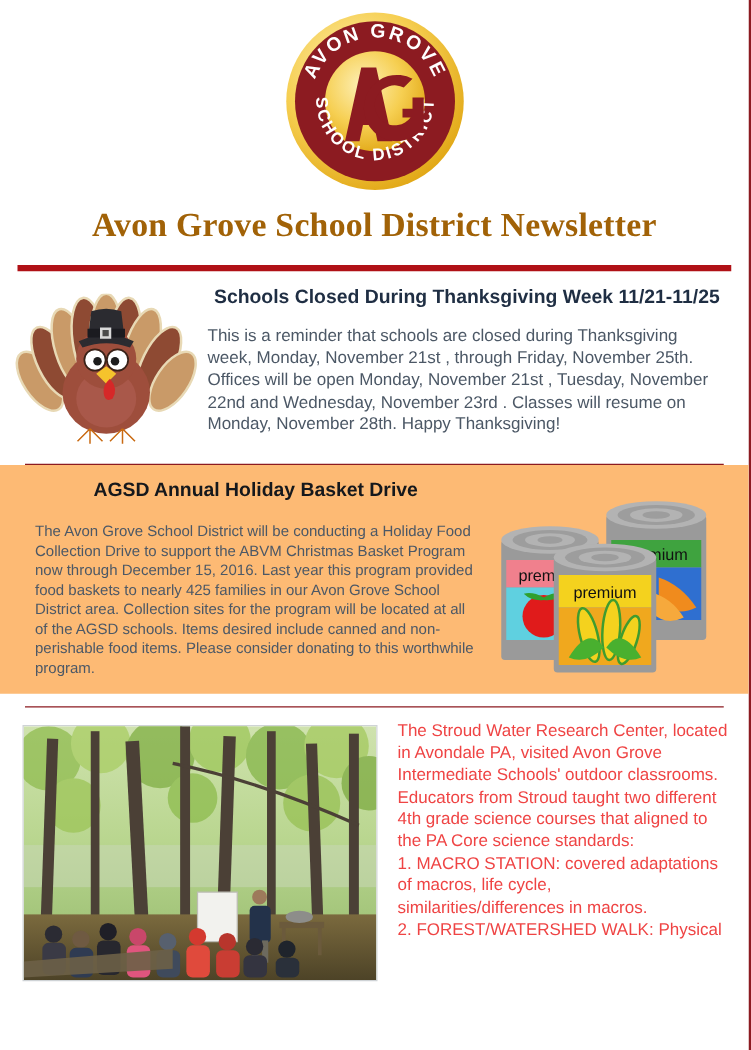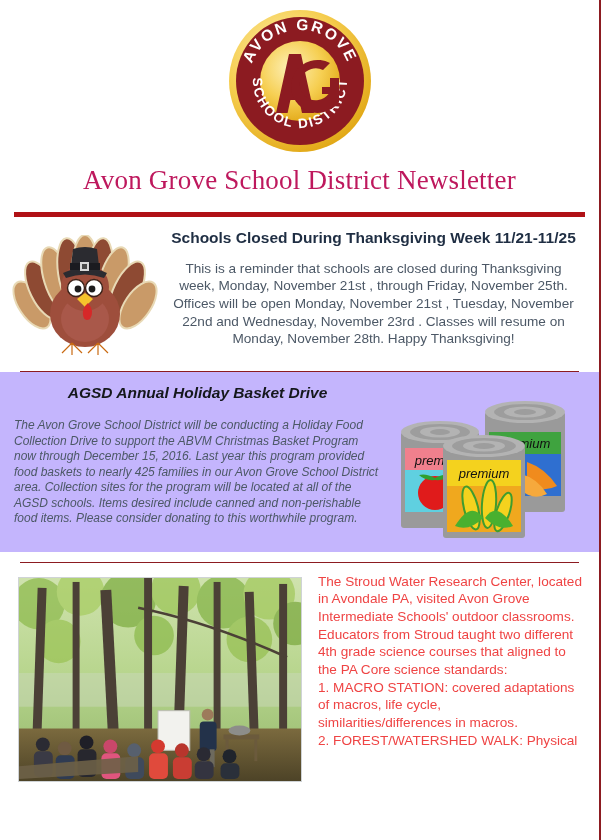--- a/index.html
+++ b/index.html
@@ -35,22 +35,22 @@
     width: 146px;
     height: 146px;
     margin: 0 auto;
     position: relative;
   }
   .logo-svg { display: block; width: 146px; height: 146px; }
 
   .district-title {
     font-family: "Liberation Serif", serif;
     font-size: 27px;
-    font-weight: normal;
-    color: #be185d;
+    font-weight: bold;
+    color: #a16207;
     letter-spacing: .2px;
     margin: 12px 0 0 0;
     line-height: 1.1;
   }
 
   .masthead-rule {
     height: 5px;
     background: #b01116;
     margin: 16px 14px 0 14px;
   }
@@ -91,25 +91,24 @@
   .text-a {
     font-size: 13.6px;
     color: #4c5866;
     line-height: 1.30;
     margin: 0;
     text-align: left;
   }
 
   
   .band {
-    background: #c4b5fd;
-    padding: 10px 14px 12px 14px;
+    background: #fdba74;
+    padding: 10px 14px 12px 28px;
     display: flex;
     align-items: flex-start;
-    font-style: italic;
   }
   .band-text { flex: 1 1 auto; padding-right: 8px; }
   .heading-b {
     font-size: 15.5px;
     font-weight: bold;
     color: #15181c;
     text-align: center;
     margin: 2px 0 16px 0;
     line-height: 1.2;
   }
@@ -236,21 +235,21 @@
 
         <g fill="#ef8722" stroke="#c96a12" stroke-width="1.2">
           <path d="M62 108 l-10 10 M62 108 l0 12 M62 108 l10 10"></path>
           <path d="M88 108 l-10 10 M88 108 l0 12 M88 108 l10 10"></path>
         </g>
       </svg>
     </div>
 
     <div class="thanks-body">
       <div class="heading-a">Schools Closed During Thanksgiving Week 11/21-11/25</div>
-      <p class="text-a" style="white-space: pre-line; text-align: center;">This is a reminder that schools are closed during Thanksgiving week, Monday, November 21st , through Friday, November 25th. Offices will be open Monday, November 21st , Tuesday, November 22nd  and Wednesday, November 23rd . Classes will resume on Monday, November 28th.  Happy Thanksgiving!</p>
+      <p class="text-a" style="white-space: pre-line;">This is a reminder that schools are closed during Thanksgiving week, Monday, November 21st , through Friday, November 25th. Offices will be open Monday, November 21st , Tuesday, November 22nd  and Wednesday, November 23rd . Classes will resume on Monday, November 28th.  Happy Thanksgiving!</p>
     </div>
   </div>
 
   <div class="divider"></div>
 
   <div class="band">
 
     <div class="band-text">
       <div class="heading-b">AGSD Annual Holiday Basket Drive</div>
       <p class="text-b" style="white-space: pre-line;">   The Avon Grove School District will be conducting a Holiday Food Collection Drive to support the ABVM Christmas Basket Program now through December 15, 2016. Last year this program provided food baskets to nearly 425 families in our Avon Grove School District area. Collection sites for the program will be located at all of the AGSD schools. Items desired include canned and non-perishable food items. Please consider donating to this worthwhile program.</p>

